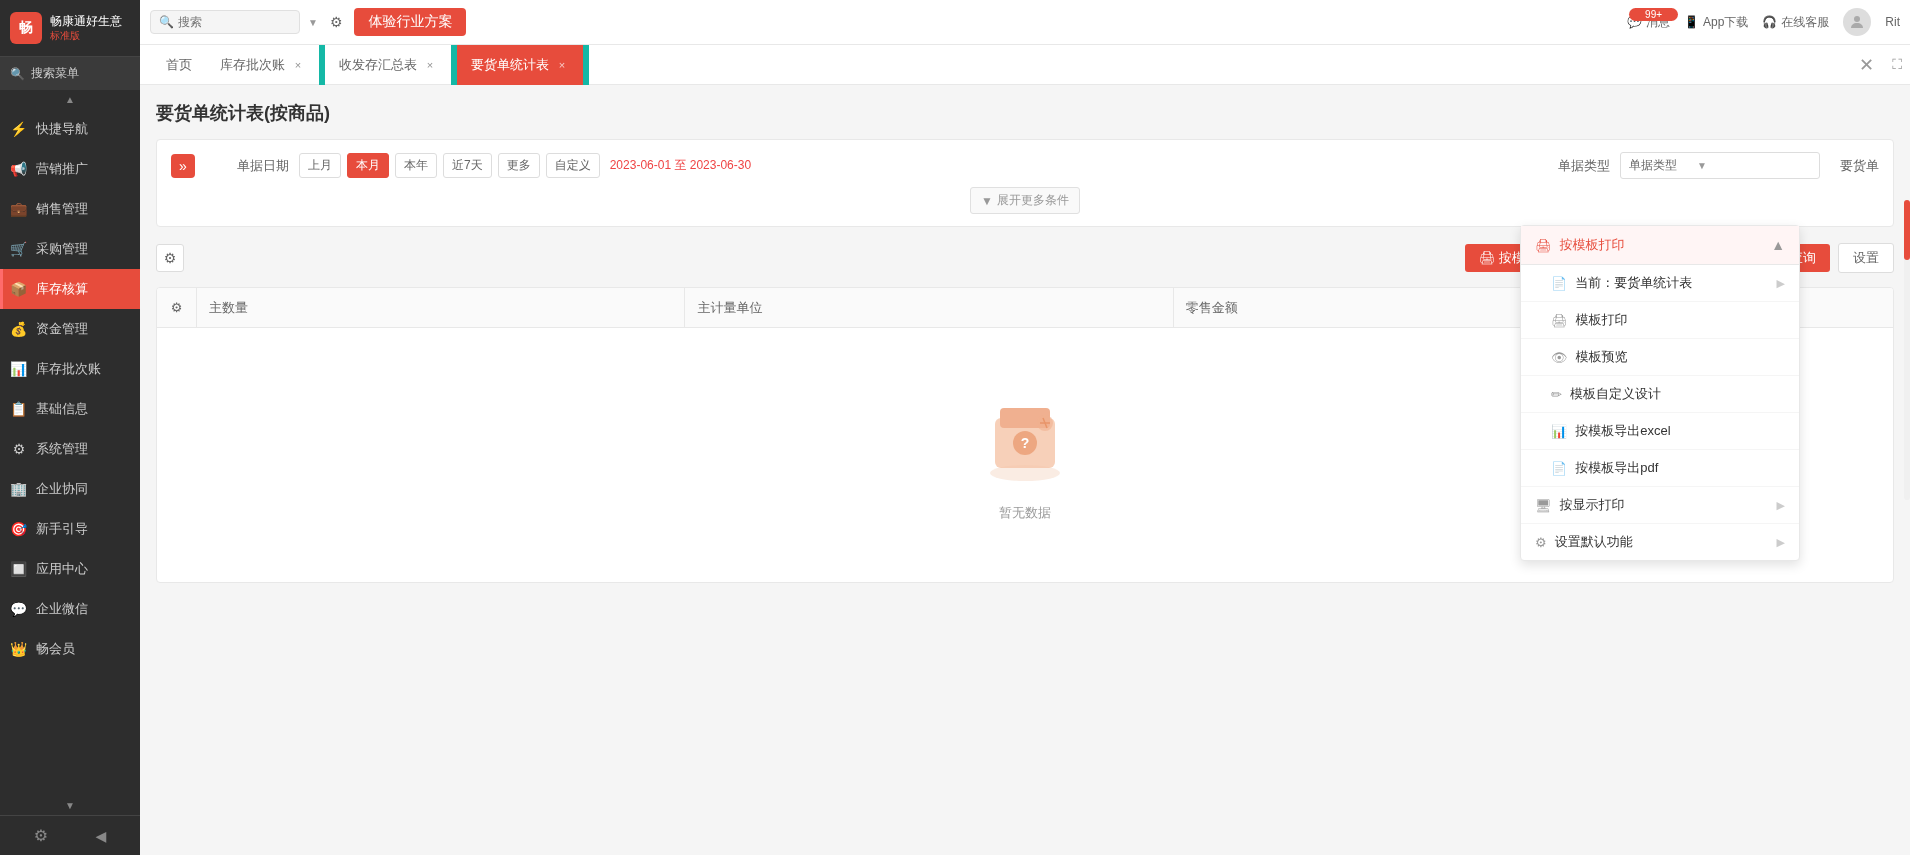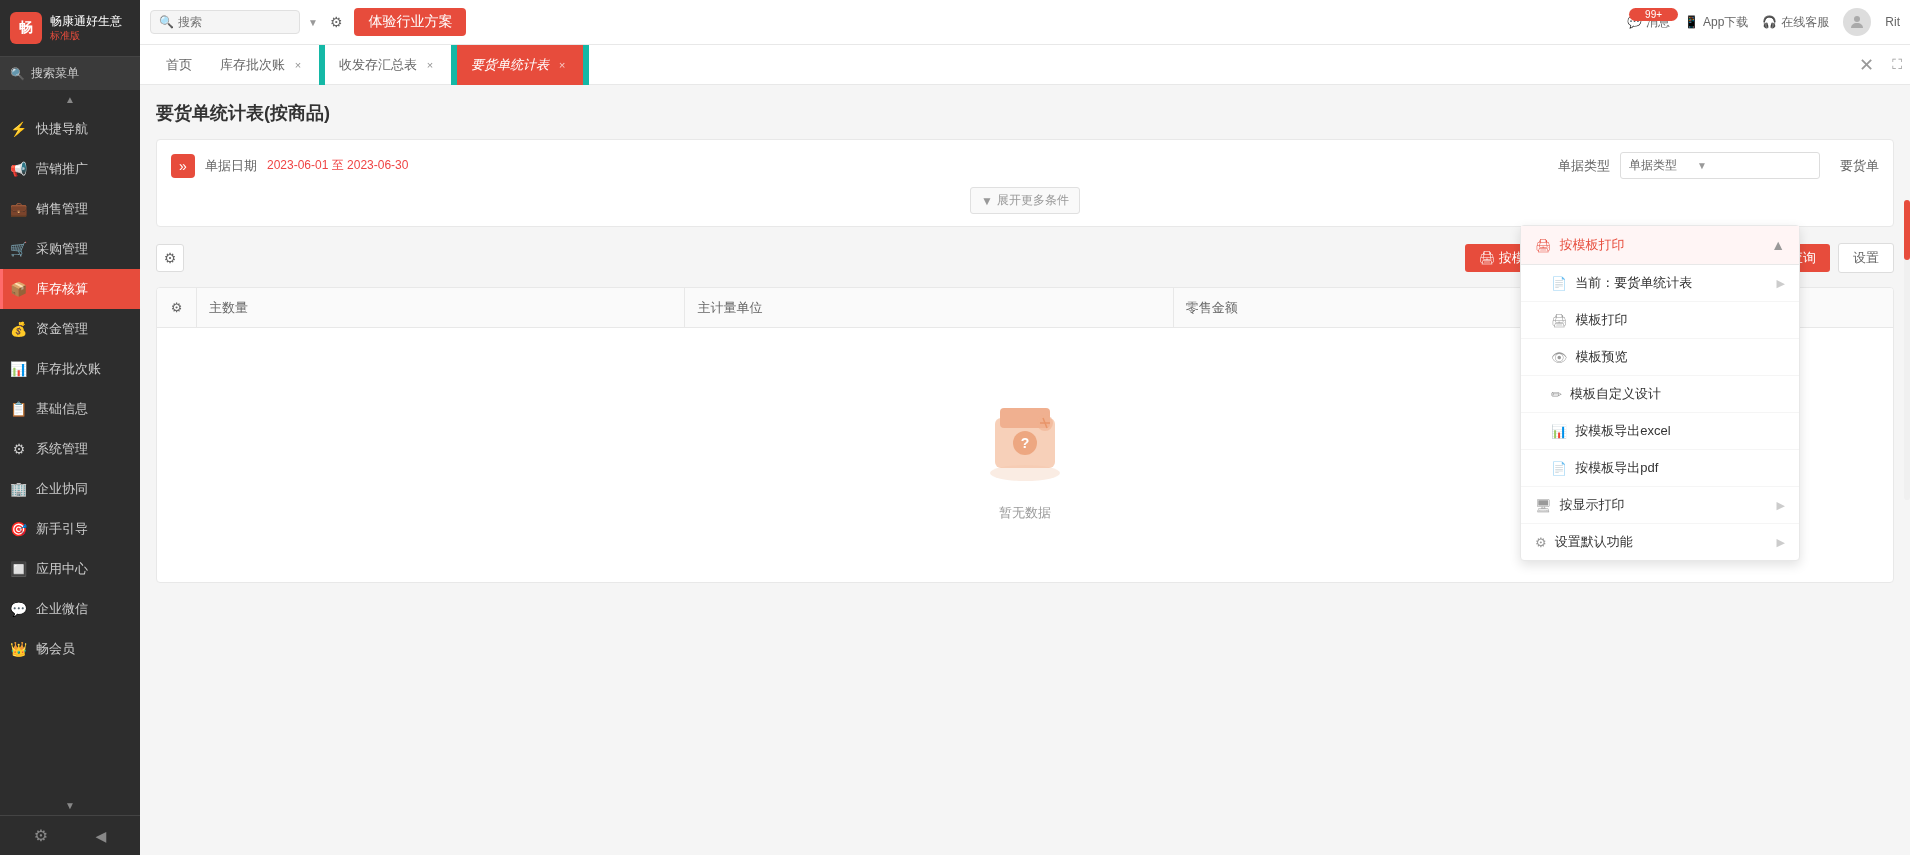--- a/index.html
+++ b/index.html
@@ -205,21 +205,20 @@
       cursor: pointer;
       font-size: 13px;
       color: #666;
       border-right: 6px solid #14b8a6;
       gap: 6px;
       white-space: nowrap;
     }
     .tab.active {
       background: #e74c3c;
       color: white;
-      font-style: italic;
     }
     .tab-close {
       font-size: 11px;
       color: inherit;
       opacity: 0.7;
       cursor: pointer;
       display: flex;
       align-items: center;
       justify-content: center;
       width: 14px;
@@ -278,21 +277,21 @@
       color: white;
       border: none;
       border-radius: 4px;
       cursor: pointer;
       display: flex;
       align-items: center;
       justify-content: center;
       font-size: 14px;
       flex-shrink: 0;
     }
-    .filter-label { color: #666; font-size: 13px; white-space: nowrap; }
+    .filter-label { color: #666; font-size: 13px; white-space: nowrap; margin-left: 32px; }
     .date-options {
       display: flex;
       align-items: center;
       gap: 6px;
     }
     .date-btn {
       padding: 3px 8px;
       border: 1px solid #ddd;
       border-radius: 3px;
       cursor: pointer;
@@ -654,20 +653,28 @@
     <span class="tabbar-expand-btn">⛶</span>
   </div>
 
   <div class="page-content">
     <div class="page-title">要货单统计表(按商品)</div>
 
     <div class="filter-area">
       <div class="filter-row">
         <button class="filter-expand-btn">»</button>
         <span class="filter-label">单据日期</span>
+        <div class="date-options">
+          <button class="date-btn">上月</button>
+          <button class="date-btn active">本月</button>
+          <button class="date-btn">本年</button>
+          <button class="date-btn">近7天</button>
+          <button class="date-btn">更多</button>
+          <button class="date-btn">自定义</button>
+        </div>
         <span class="date-range">2023-06-01 至 2023-06-30</span>
         <div class="filter-spacer"></div>
         <span class="filter-label2">单据类型</span>
         <div class="dropdown-select">
           <span>单据类型</span>
           <span class="dropdown-arrow">▼</span>
         </div>
         <span class="filter-label2" style="margin-left:10px;">要货单</span>
       </div>
       <div style="display:flex;justify-content:center;">

